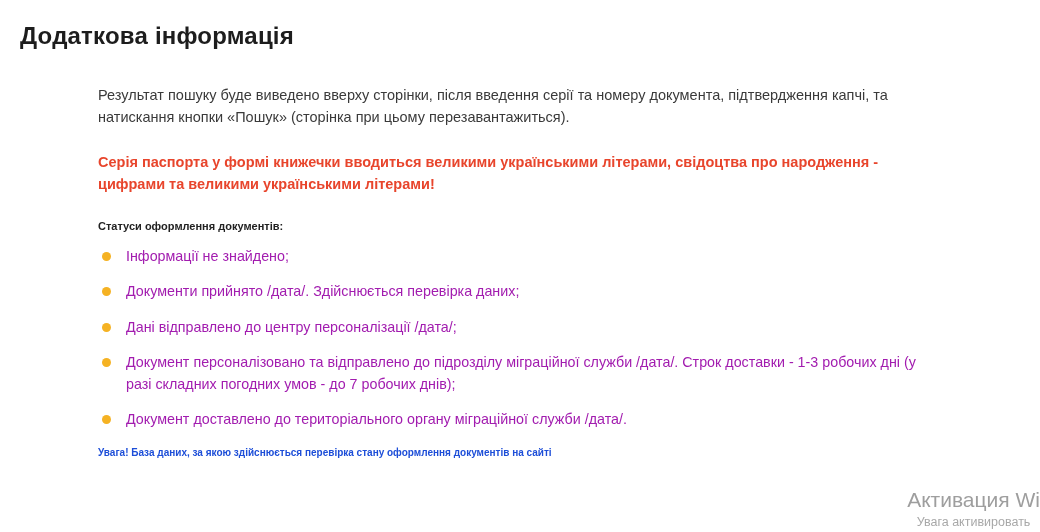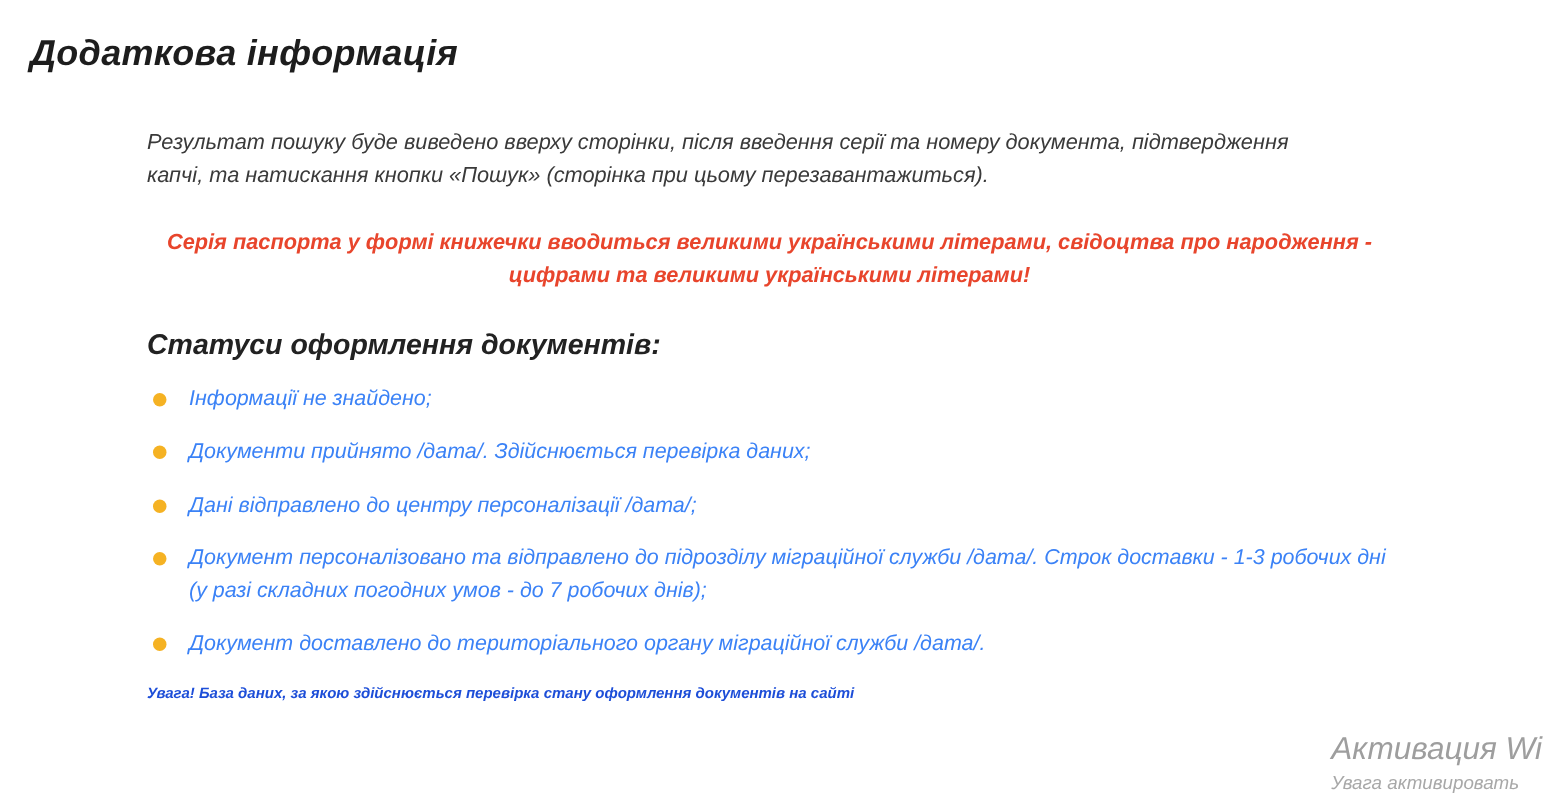--- a/index.html
+++ b/index.html
@@ -13,21 +13,20 @@
     font-family: "Liberation Sans", sans-serif;
     color: #333333;
     overflow: hidden;
     position: relative;
   }
   .page {
     position: relative;
     width: 1040px;
     height: 532px;
     box-sizing: border-box;
-    font-style: italic;
   }
   .page-title {
     font-size: 24px;
     font-weight: bold;
     color: #1d1d1d;
     padding: 22px 0 0 20px;
     letter-spacing: 0.2px;
   }
   .content {
     margin-top: 34px;
@@ -41,40 +40,39 @@
     max-width: 800px;
     margin: 0 0 22px 0;
   }
   .warning-bold {
     font-size: 14.5px;
     line-height: 1.55;
     font-weight: bold;
     color: #e8452c;
     max-width: 830px;
     margin: 0 0 24px 0;
-    text-align: center;
   }
   .statuses-heading {
-    font-size: 19px;
+    font-size: 11px;
     font-weight: bold;
     color: #222222;
     margin: 0 0 14px 0;
   }
   ul.status-list {
     list-style: none;
     margin: 0;
     padding: 0;
   }
   ul.status-list li {
     position: relative;
     padding-left: 28px;
     margin-bottom: 14px;
     font-size: 14.3px;
     line-height: 1.5;
-    color: #3b82f6;
+    color: #a21caf;
     max-width: 810px;
   }
   ul.status-list li .bullet {
     position: absolute;
     left: 4px;
     top: 6px;
     width: 9px;
     height: 9px;
     border-radius: 50%;
     background: #f5b223;
@@ -84,23 +82,23 @@
     font-size: 10px;
     font-weight: bold;
     color: #1d4ed8;
     margin-top: 8px;
     max-width: 830px;
     line-height: 1.5;
   }
   
   .activation {
     position: absolute;
-    right: 12px;
+    right: 0;
     bottom: 2px;
-    text-align: left;
+    text-align: center;
     color: #a6a6a6;
     pointer-events: none;
     user-select: none;
   }
   .activation .act-title {
     font-size: 21px;
     line-height: 1.1;
     color: #9e9e9e;
     white-space: nowrap;
   }

